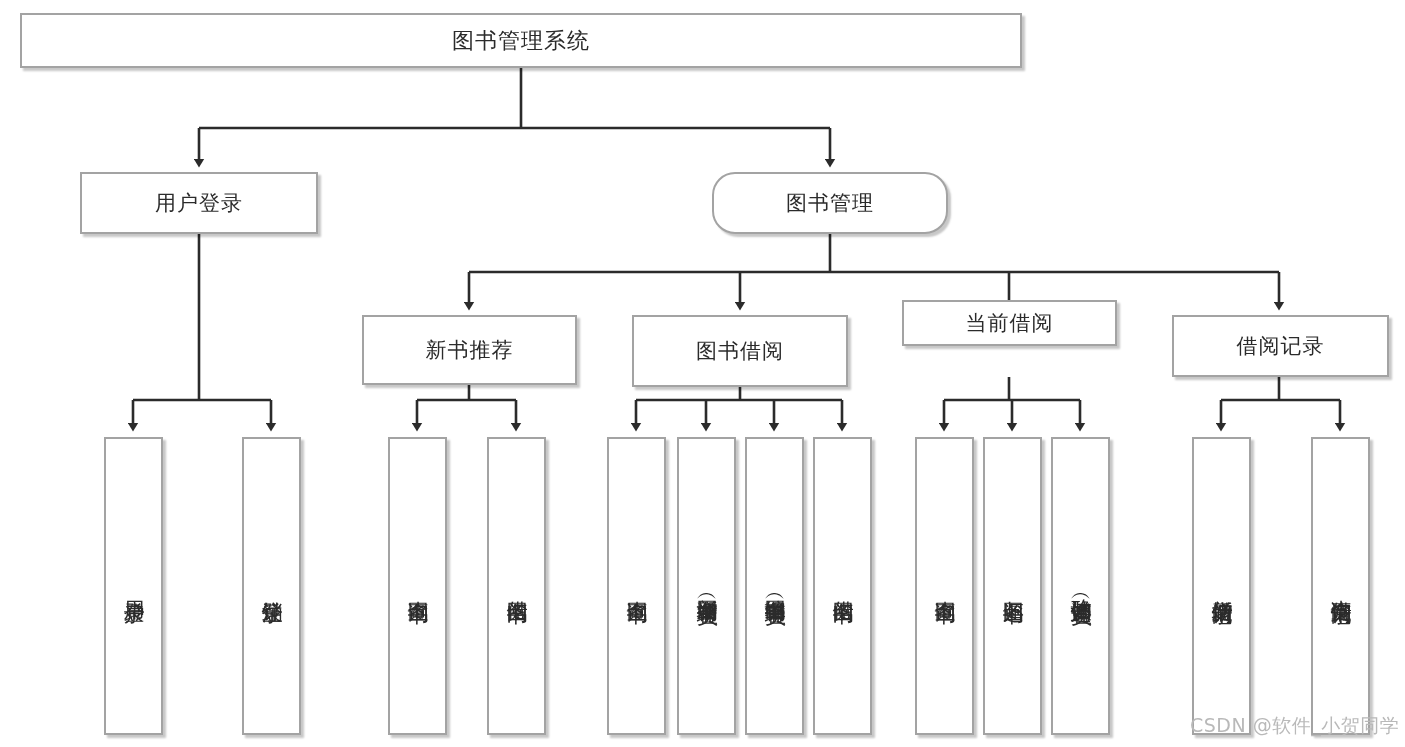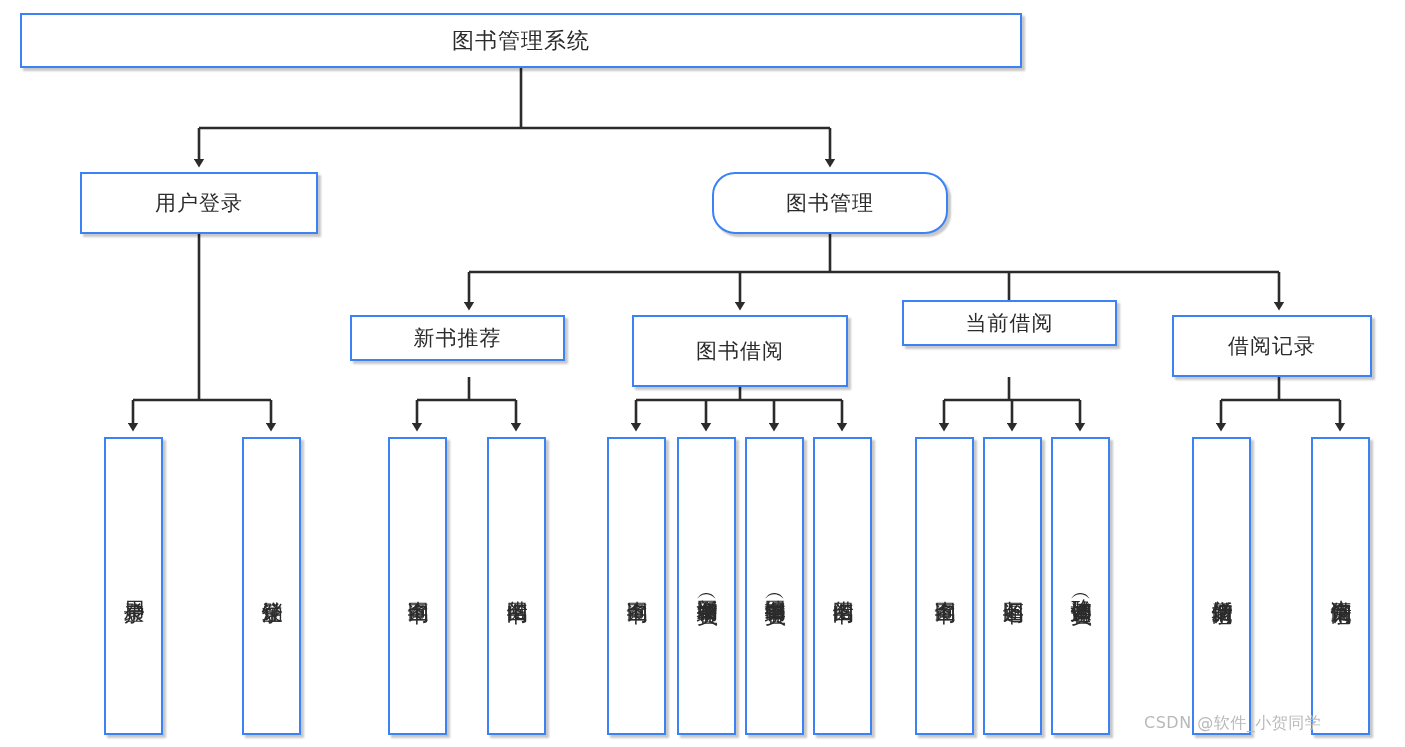--- a/index.html
+++ b/index.html
@@ -19,21 +19,21 @@
   }
   #edges {
     position: absolute;
     left: 0; top: 0;
     width: 1405px; height: 747px;
     pointer-events: none;
   }
   .node {
     position: absolute;
     background: #ffffff;
-    border: 2px solid #3b82f6;
+    border: 2px solid #a3a3a3;
     box-shadow: 3px 3px 2px rgba(0,0,0,0.22);
     display: flex;
     align-items: center;
     justify-content: center;
     color: #2b2b2b;
     z-index: 2;
   }
   .node-h {
     font-size: 21px;
     letter-spacing: 1px;
@@ -51,23 +51,23 @@
     padding: 4px 0;
     text-align: center;
   }
   .node-v .vtext {
     writing-mode: vertical-rl;
     text-orientation: upright;
     display: block;
   }
   .watermark {
     position: absolute;
-    left: 1144px;
+    left: 1190px;
     top: 713px;
-    font-size: 16px;
+    font-size: 19px;
     color: #b9b9b9;
     white-space: nowrap;
     z-index: 5;
     letter-spacing: 0.5px;
   }
 </style>
 </head>
 <body>
 
 <div id="canvas">
@@ -127,30 +127,30 @@
     <span>图书管理系统</span>
   </div>
 
   <div class="node node-h" style="left:80px; top:172px; width:238px; height:62px;">
     <span>用户登录</span>
   </div>
   <div class="node node-h" style="left:712px; top:172px; width:236px; height:62px;border-radius:23px;">
     <span>图书管理</span>
   </div>
 
-  <div class="node node-h" style="left:350px; top:315px; width:215px; height:46px;">
+  <div class="node node-h" style="left:362px; top:315px; width:215px; height:70px;">
     <span>新书推荐</span>
   </div>
   <div class="node node-h" style="left:632px; top:315px; width:216px; height:72px;">
     <span>图书借阅</span>
   </div>
   <div class="node node-h" style="left:902px; top:300px; width:215px; height:46px;">
     <span>当前借阅</span>
   </div>
-  <div class="node node-h" style="left:1172px; top:315px; width:200px; height:62px;">
+  <div class="node node-h" style="left:1172px; top:315px; width:217px; height:62px;">
     <span>借阅记录</span>
   </div>
 
   <div class="node node-v" style="left:104px; top:437px; width:59px; height:298px;">
     <span class="vtext">用户登录</span>
   </div>
   <div class="node node-v" style="left:242px; top:437px; width:59px; height:298px;">
     <span class="vtext">注销登录</span>
   </div>
 

